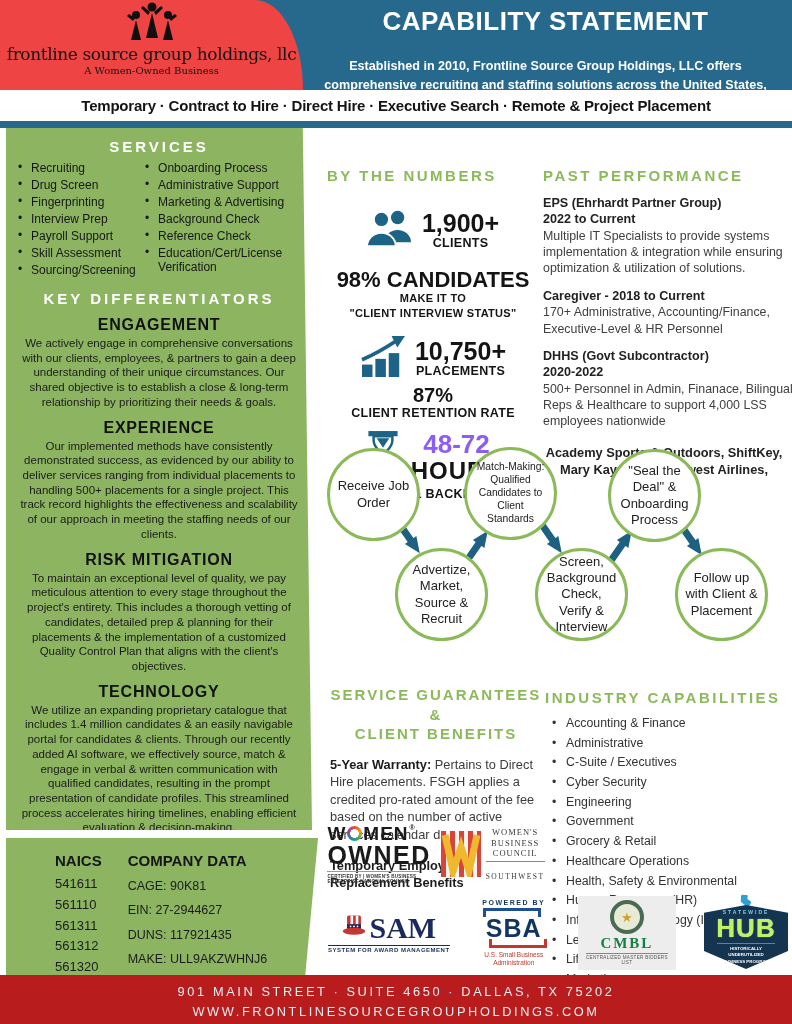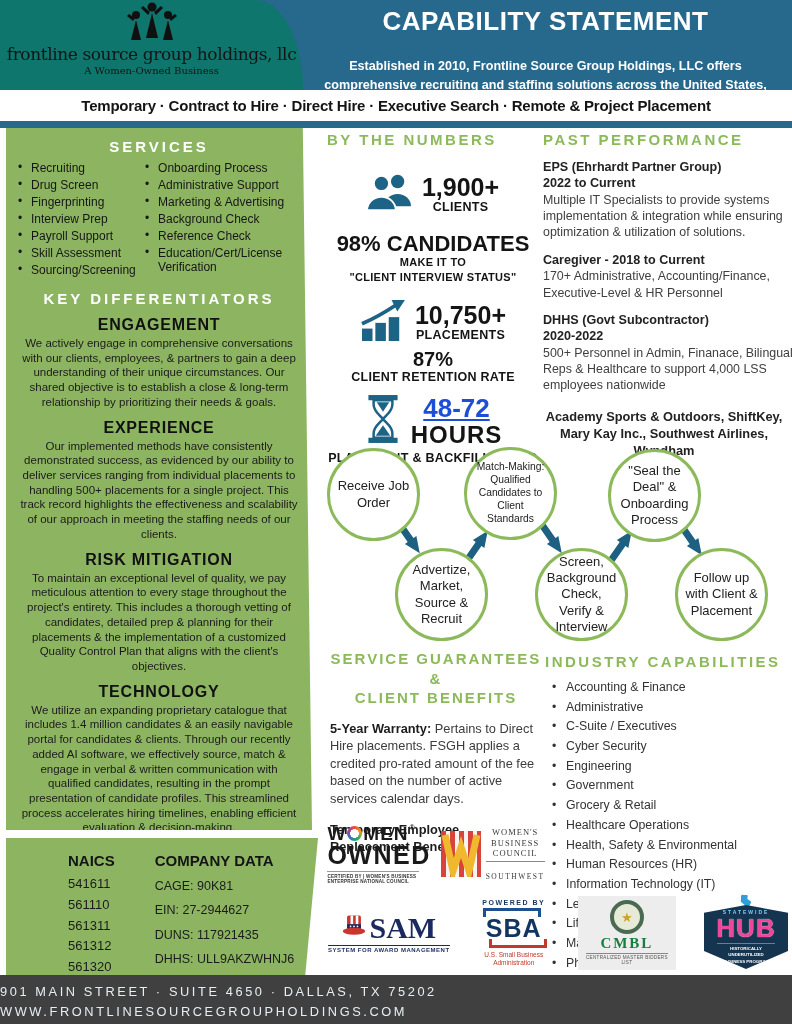--- a/index.html
+++ b/index.html
@@ -1,21 +1,21 @@
 <!DOCTYPE html>
 <html><head>
 <meta charset="utf-8">
 <style>
   * { margin:0; padding:0; box-sizing:border-box; }
   body { font-family:"Liberation Sans", sans-serif; background:#fff; }
   .page { position:relative; width:792px; height:1024px; background:#fff; overflow:hidden; }
 
   
   .header { position:absolute; left:0; top:0; width:792px; height:90px; background:#26698C; }
-  .logo-block { position:absolute; left:0; top:0; width:303px; height:90px; background:#0f766e;
+  .logo-block { position:absolute; left:0; top:0; width:303px; height:90px; background:#ef4444;
                 border-top-right-radius:48px 90px; text-align:center; z-index:2; }
   .logo-people { margin-top:2px; }
   .logo-name { font-family:"DejaVu Serif", serif; font-size:17px; color:#141414; letter-spacing:-0.4px; margin-top:-2px; }
   .logo-tagline { font-family:"DejaVu Serif", serif; font-size:10px; color:#141414; margin-top:1px; }
   .header-right { position:absolute; left:305px; top:0; width:487px; height:90px; text-align:center; padding:6px 10px 0 4px; }
   .header-title { color:#fff; font-size:26px; font-weight:bold; letter-spacing:0.5px; }
   .header-desc { color:#ffffff; font-size:12.6px; font-weight:bold; line-height:1.5; margin-top:20px; }
 
   
   .tagline-bar { position:absolute; left:0; top:90px; width:792px; height:31px; background:#fff;
@@ -33,41 +33,41 @@
   .services-cols li { font-size:12px; color:#161616; margin-bottom:3px; padding-left:13px; position:relative; }
   .services-cols li::before { content:"•"; position:absolute; left:0; top:-1px; }
   .svc-col1 { width:128px; } .svc-col2 { width:156px; }
   .kd-heading { margin-top:10px; }
   .kd-section h3 { font-size:16px; font-weight:bold; color:#111; letter-spacing:0.8px; margin:9px 0 2px 0; }
   .kd-section p { font-size:11.5px; line-height:1.28; color:#1b1b1b; }
 
   
   .company-panel { position:absolute; left:6px; top:838px; width:312px; height:168px; background:#8DB561;
                    clip-path:polygon(0 0, 100% 0, 95% 100%, 0 100%);
-                   display:flex; padding:14px 0 0 62px; gap:40px; text-align:left; }
+                   display:flex; padding:14px 0 0 49px; gap:26px; text-align:left; }
   .naics h3, .cdata h3 { font-size:15px; font-weight:bold; color:#141414; margin-bottom:5px; }
   .naics div { font-size:13px; color:#1b1b1b; line-height:1.6; }
   .cdata div { font-size:12.5px; color:#1b1b1b; line-height:1.95; }
 
   
   .numbers { position:absolute; left:327px; top:131px; width:212px; }
-  .col-heading { color:#8CBA5B; font-weight:bold; font-size:15px; letter-spacing:2.5px; }
+  .col-heading { color:#8CBA5B; font-weight:bold; font-size:15px; letter-spacing:2.5px;margin-top:36px; }
   .stat { text-align:center; }
   .stat-row { display:flex; align-items:center; justify-content:center; gap:9px; }
   .stat-value { font-size:25px; font-weight:bold; color:#141414; line-height:1.05; }
   .stat-label { font-size:12.5px; font-weight:bold; color:#141414; letter-spacing:0.3px; }
   .stat1 { margin-top:24px; }
   .stat2 { margin-top:16px; }
   .stat2 .stat-value { font-size:22px; }
   .stat2 .stat-label { font-size:11px; line-height:1.35; }
   .stat3 { margin-top:14px; }
   .stat4 { margin-top:4px; }
   .stat4 .stat-value { font-size:20px; }
   .stat5 { margin-top:10px; }
-  .stat5-value1 { font-size:26px; font-weight:bold; color:#1d4ed8; line-height:1.05;text-decoration:underline; }
+  .stat5-value1 { font-size:26px; font-weight:bold; color:#8b5cf6; line-height:1.05; }
   .stat5-value2 { font-size:24px; font-weight:bold; color:#141414; line-height:1.05; letter-spacing:1px; }
   .stat5 .stat-label { display:block; margin-top:3px; }
 
   
   .past-perf { position:absolute; left:543px; top:131px; width:252px; }
   .pp-entry { margin-top:11px; }
   .pp-title, .pp-sub { font-size:12.6px; font-weight:bold; color:#222; line-height:1.3; }
   .pp-body { font-size:12.4px; color:#404040; line-height:1.32; }
   .pp-highlight { margin-top:14px; font-size:12.8px; font-weight:bold; color:#222; text-align:center; line-height:1.35; padding-right:10px; }
 
@@ -133,28 +133,28 @@
                display:flex; align-items:center; justify-content:center; color:#c9a227; font-size:13px; }
   .cmbl-name { font-family:"Liberation Serif", serif; font-size:15px; font-weight:bold; color:#15803d; letter-spacing:2px; margin-top:2px; line-height:1; }
   .cmbl-sub { font-size:4.6px; color:#555; letter-spacing:0.3px; border-top:1px solid #888; width:82px; margin:2px auto 0 auto; padding-top:1px; }
   .hub-logo { position:relative; width:92px; height:76px; text-align:center; }
   .hub-top { position:absolute; left:50%; top:0; transform:translateX(-50%) rotate(8deg); width:11px; height:11px;
              background:#2f9fd8; clip-path:polygon(0 0, 60% 0, 60% 35%, 100% 55%, 85% 100%, 40% 90%, 0 65%); }
   .hub-shield { position:absolute; left:4px; top:10px; width:84px; height:64px; background:#14344f;
                 clip-path:polygon(0 12%, 50% 0, 100% 12%, 100% 72%, 50% 100%, 0 72%);
                 display:flex; flex-direction:column; align-items:center; justify-content:center; }
   .hub-state { font-size:5px; color:#7fd0f0; letter-spacing:2px; font-weight:bold; }
-  .hub-name { font-size:26px; font-weight:bold; color:#ec4899; line-height:1; letter-spacing:1px;
+  .hub-name { font-size:26px; font-weight:bold; color:#bef264; line-height:1; letter-spacing:1px;
               text-shadow:0 0 1px #fff; }
   .hub-sub { font-size:4.4px; color:#fff; font-weight:bold; width:58px; line-height:1.5; margin-top:2px;
              border-top:1px solid #4f87a8; padding-top:2px; }
 
   
-  .footer { position:absolute; left:0; top:975px; width:792px; height:49px; background:#404040;
-            padding-top:7px; }
+  .footer { position:absolute; left:0; top:975px; width:792px; height:49px; background:#b91c1c;
+            text-align:center; padding-top:7px; }
   .footer div { color:#E4EEF3; font-size:12.8px; letter-spacing:2.6px; line-height:1.55; }
 </style>
 </head>
 <body>
 
 <div class="page">
 
   <div class="header">
     <div class="header-right">
       <div class="header-title">CAPABILITY STATEMENT</div>
@@ -237,21 +237,21 @@
           <div>561312</div>
           <div>561320</div>
         </div>
     </div>
     <div class="cdata">
       <h3>COMPANY DATA</h3>
       <div>
           <div>CAGE: 90K81</div>
           <div>EIN: 27-2944627</div>
           <div>DUNS: 117921435</div>
-          <div>DHHS: ULL9AKZWHNJ6</div>
+          <div>MAKE: ULL9AKZWHNJ6</div>
         </div>
     </div>
   </div>
 
   <section class="numbers">
     <div class="col-heading">BY THE NUMBERS</div>
 
     <div class="stat stat1 stat-row">
       <span>
         <svg width="46" height="40" viewBox="0 0 48 42">

